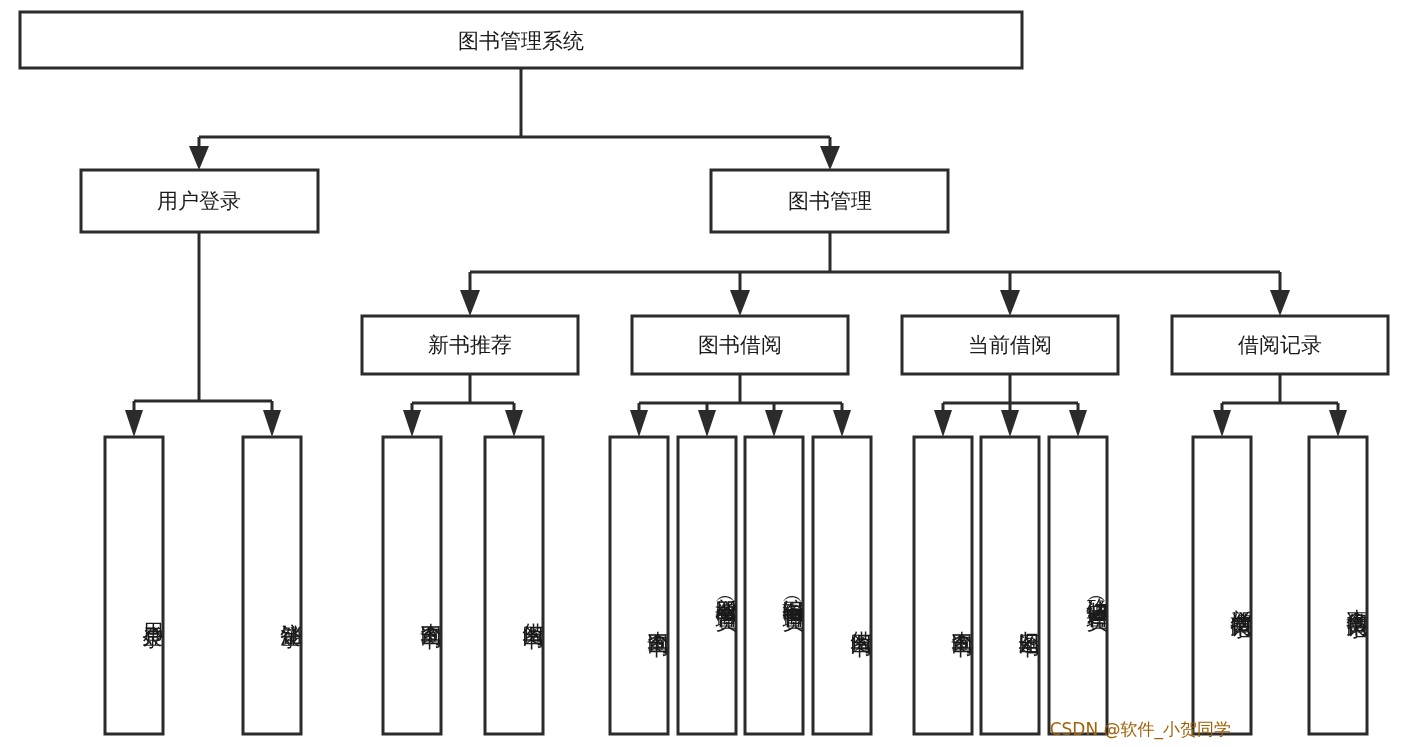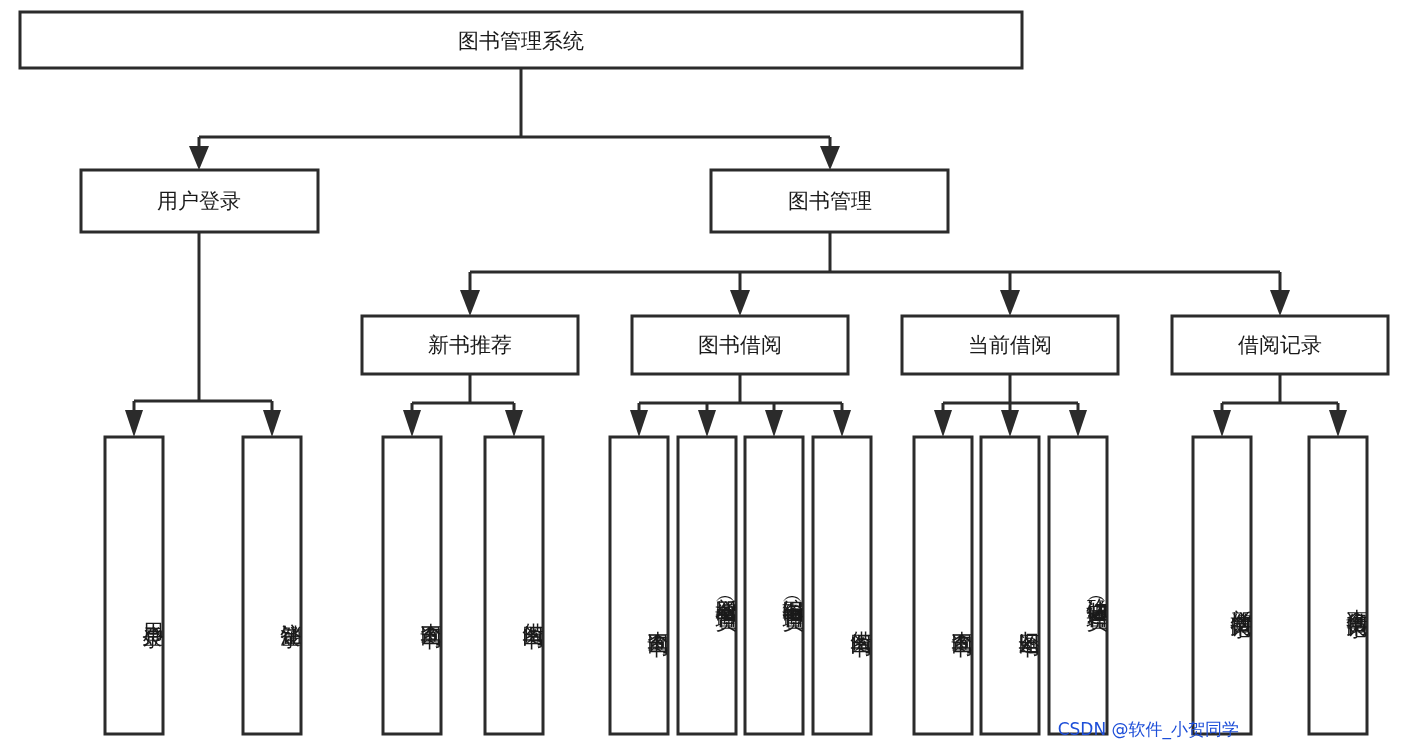--- a/index.html
+++ b/index.html
@@ -12,21 +12,20 @@
     width: 1405px;
     height: 747px;
     font-family: "DejaVu Sans", "Liberation Sans", sans-serif;
     overflow: hidden;
     position: relative;
   }
   #diagram-root {
     position: relative;
     width: 1239px;
     height: 747px;
-    padding-left: 8px;
   }
   svg.diagram-canvas {
     position: absolute;
     left: 0;
     top: 0;
     width: 1405px;
     height: 747px;
   }
   .node-box {
     fill: #ffffff;
@@ -64,21 +63,21 @@
     justify-content: center;
     white-space: nowrap;
     user-select: none;
   }
   .watermark {
     position: absolute;
     right: 8px;
     bottom: 6px;
     font-family: "DejaVu Sans", "Liberation Sans", sans-serif;
     font-size: 17px;
-    color: #1d4ed8;
+    color: #a16207;
     white-space: nowrap;
     user-select: none;
     text-align: right;
   }
 </style>
 </head>
 <body>
 
 <div id="diagram-root">
 

